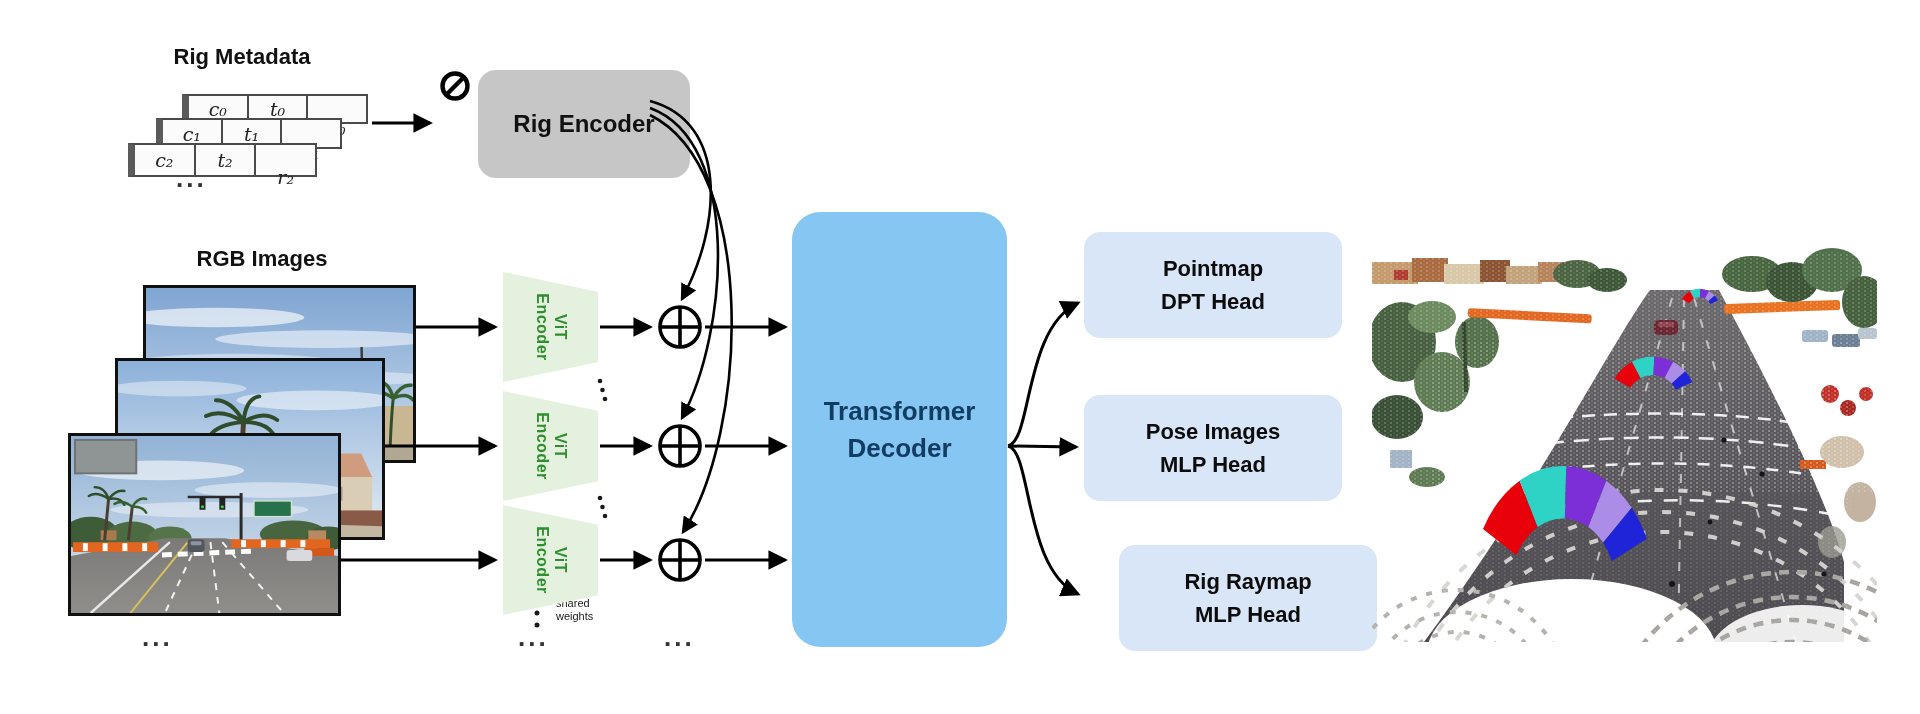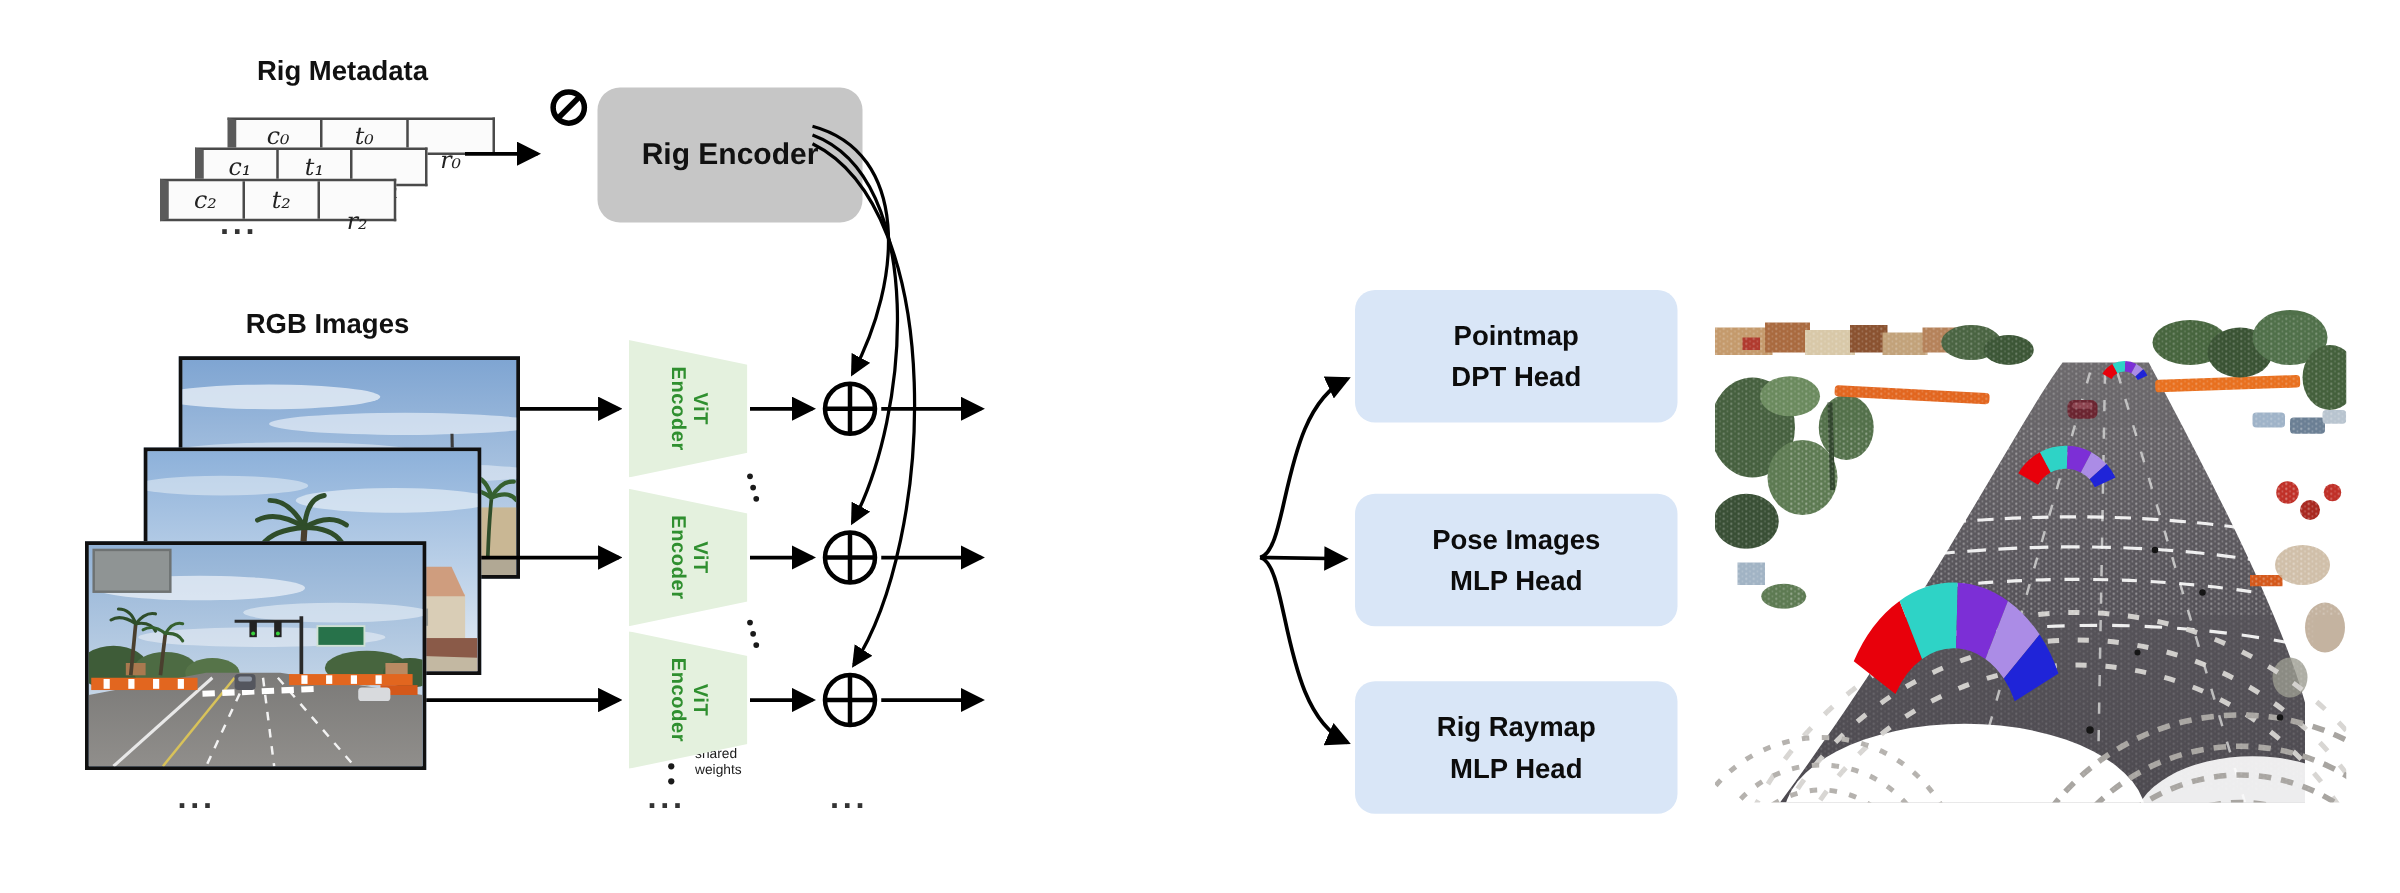--- a/index.html
+++ b/index.html
@@ -99,23 +99,23 @@
         <circle cx="602.5" cy="390" r="2.3"></circle>
         <circle cx="605" cy="399" r="2.3"></circle>
       <circle cx="600" cy="498" r="2.3"></circle>
         <circle cx="602.5" cy="507" r="2.3"></circle>
         <circle cx="605" cy="516" r="2.3"></circle>
       <circle cx="537" cy="613" r="2.5"></circle>
         <circle cx="537" cy="625" r="2.5"></circle>
     </g>
   </svg>
 
-  <div class="abs title" style="left:174px;top:44px;width:200px;z-index:4;">Rig Metadata</div>
-
-  <div class="meta-card" style="left:182px;top:94px;width:214px;height:30px;z-index:1;">
+  <div class="abs title" style="left:142px;top:44px;width:200px;z-index:4;">Rig Metadata</div>
+
+  <div class="meta-card" style="left:182px;top:94px;width:186px;height:30px;z-index:1;">
     <span class="meta-cell">c₀</span>
     <span class="meta-cell">t₀</span>
     <span class="meta-cell">r₀</span>
   </div>
   <div class="meta-card" style="left:156px;top:118px;width:186px;height:31px;z-index:2;">
     <span class="meta-cell">c₁</span>
     <span class="meta-cell">t₁</span>
     <span class="meta-cell">r₁</span>
   </div>
   <div class="meta-card" style="left:128px;top:143px;width:189px;height:34px;z-index:3;">
@@ -350,30 +350,34 @@
   </div>
   <div class="oplus" style="left:657px;top:537px;z-index:5;">
     <svg viewBox="0 0 46 46">
         <circle cx="23" cy="23" r="20" fill="#fff" stroke="#000" stroke-width="3.6"></circle>
       <line x1="23" y1="3" x2="23" y2="43" stroke="#000" stroke-width="3.6"></line>
       <line x1="3" y1="23" x2="43" y2="23" stroke="#000" stroke-width="3.6"></line>
       </svg>
   </div>
   <div class="hdots" style="left:664px;top:622px;z-index:4;">...</div>
 
+  <div class="decoder">
+    <span>Transformer</span>
+    <span>Decoder</span>
+  </div>
 
   <div class="head-box" style="top:232px;">
     <span>Pointmap</span>
     <span>DPT Head</span>
   </div>
   <div class="head-box" style="top:395px;">
     <span>Pose Images</span>
     <span>MLP Head</span>
   </div>
-  <div class="head-box" style="top:545px;">
+  <div class="head-box" style="top:545px;margin-left:35px;">
     <span>Rig Raymap</span>
     <span>MLP Head</span>
   </div>
 
   <div class="pointcloud">
     <svg viewBox="0 0 505 420">
       <defs>
         <linearGradient id="roadGrad" x1="0" y1="0" x2="0" y2="1">
           <stop offset="0" stop-color="#6d6a6d"></stop>
             <stop offset=".5" stop-color="#57545a"></stop>

